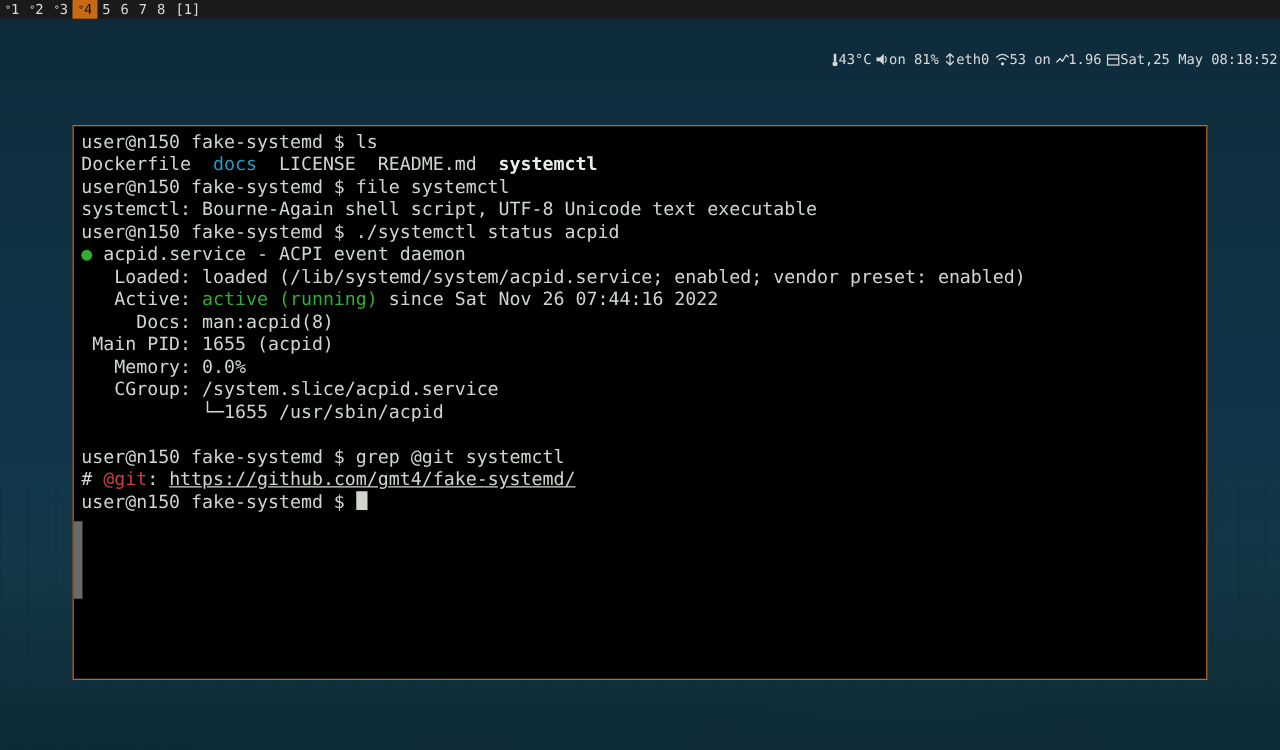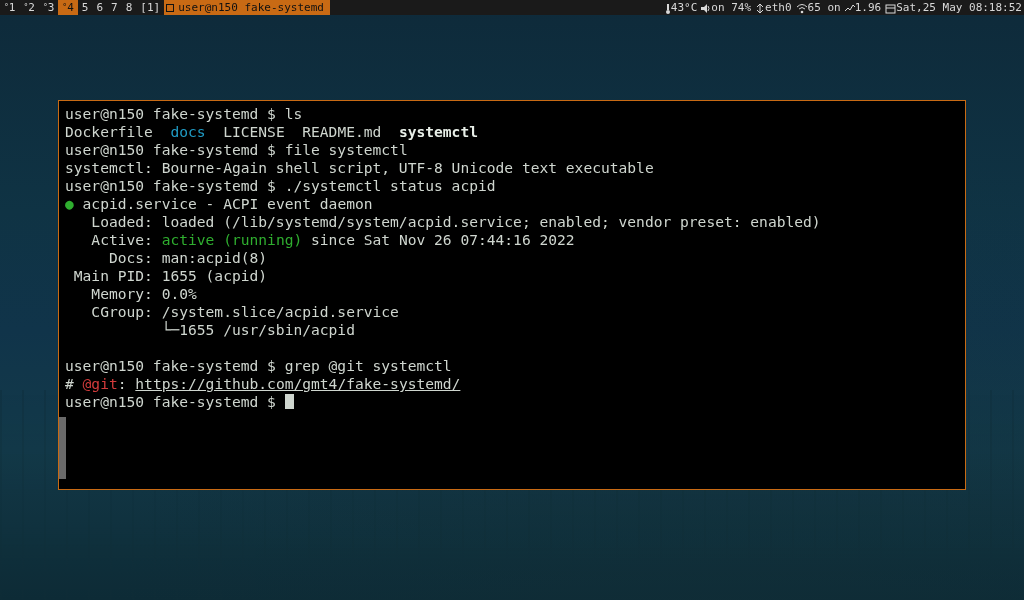--- a/index.html
+++ b/index.html
@@ -21,24 +21,24 @@
   #bar{position:absolute;top:0;left:0;right:0;height:15px;background:#1a1a1a;
     color:#d9d9d9;font-size:11px;line-height:15px;display:flex;}
   .ws-group{display:flex;}
   .ws{padding:0 4px;white-space:pre;}
   .ws.active{background:#c86a14;color:#111;}
   .ws .sup{font-size:8px;vertical-align:top;position:relative;top:0;}
   .title{flex:0 0 auto;background:#c86a14;color:#111;padding:0 6px 0 2px;display:flex;align-items:center;gap:2px;}
   .title .dot{display:inline-block;width:6px;height:6px;border:1px solid #111;margin-right:2px;}
   .spacer{flex:1;}
   .right{display:flex;gap:4px;padding-right:2px;}
-  .ritem{white-space:pre;}
+  .ritem{white-space:pre;margin-top:40px;}
   .ico{display:inline-block;vertical-align:middle;}
   
-  #term{position:absolute;left:58px;top:100px;width:908px;height:390px;
+  #term{position:absolute;left:58px;top:100px;width:908px;height:444px;
     background:#000;border:1px solid #c86a14;box-sizing:border-box;
     padding:4px 6px;color:#cfd6cf;font-size:14.6px;line-height:18px;}
   #term pre{margin:0;font-family:inherit;white-space:pre;}
   .c-bold{font-weight:bold;color:#e8efe8;}
   .c-blue{color:#209bc4;}
   .c-green{color:#2fae2f;}
   .c-red{color:#d23b3b;}
   .dot-g{color:#2fae2f;}
   .url{text-decoration:underline;color:#cfd6cf;}
   .cursor{display:inline-block;width:9px;height:15px;background:#cfd6cf;vertical-align:-2px;}
@@ -56,42 +56,38 @@
         <span class="ws"><span class="sup">°</span>1</span>
         <span class="ws"><span class="sup">°</span>2</span>
         <span class="ws"><span class="sup">°</span>3</span>
         <span class="ws active"><span class="sup">°</span>4</span>
         <span class="ws">5</span>
         <span class="ws">6</span>
         <span class="ws">7</span>
         <span class="ws">8</span>
         <span class="ws">[1]</span>
       </div>
-    <div class="title">
-      <span class="dot"></span>
-      <span>user@n150 fake-systemd</span>
-    </div>
     <div class="spacer"></div>
     <div class="right">
       <span class="ritem"><svg class="ico" width="6" height="11" viewBox="0 0 6 11">
             <rect x="2" y="1" width="2" height="6" fill="#d9d9d9"></rect>
             <circle cx="3" cy="9" r="2" fill="#d9d9d9"></circle>
           </svg><span>43°C</span></span>
       <span class="ritem"><svg class="ico" width="10" height="11" viewBox="0 0 10 11">
             <polygon points="0,4 3,4 6,1 6,10 3,7 0,7" fill="#d9d9d9"></polygon>
             <path d="M7 3 Q9 5.5 7 8" stroke="#d9d9d9" fill="none"></path>
-          </svg><span>on 74%</span></span>
+          </svg><span>on 81%</span></span>
       <span class="ritem"><svg class="ico" width="10" height="11" viewBox="0 0 10 11">
             <path d="M5 1 L5 10 M5 1 L2 4 M5 1 L8 4 M5 10 L2 7 M5 10 L8 7" stroke="#d9d9d9" fill="none"></path>
           </svg><span>eth0</span></span>
       <span class="ritem"><svg class="ico" width="12" height="11" viewBox="0 0 12 11">
             <path d="M1 4 Q6 -1 11 4" stroke="#d9d9d9" fill="none"></path>
             <path d="M3 6 Q6 3 9 6" stroke="#d9d9d9" fill="none"></path>
             <circle cx="6" cy="9" r="1.3" fill="#d9d9d9"></circle>
-          </svg><span>65 on</span></span>
+          </svg><span>53 on</span></span>
       <span class="ritem"><svg class="ico" width="10" height="11" viewBox="0 0 10 11">
             <polyline points="0,8 3,5 5,7 8,2 10,4" stroke="#d9d9d9" fill="none"></polyline>
           </svg><span>1.96</span></span>
       <span class="ritem"><svg class="ico" width="11" height="11" viewBox="0 0 11 11">
             <rect x="1" y="2" width="9" height="8" fill="none" stroke="#d9d9d9"></rect>
             <line x1="1" y1="5" x2="10" y2="5" stroke="#d9d9d9"></line>
           </svg><span>Sat,25 May 08:18:52</span></span>
     </div>
   </div>
 

